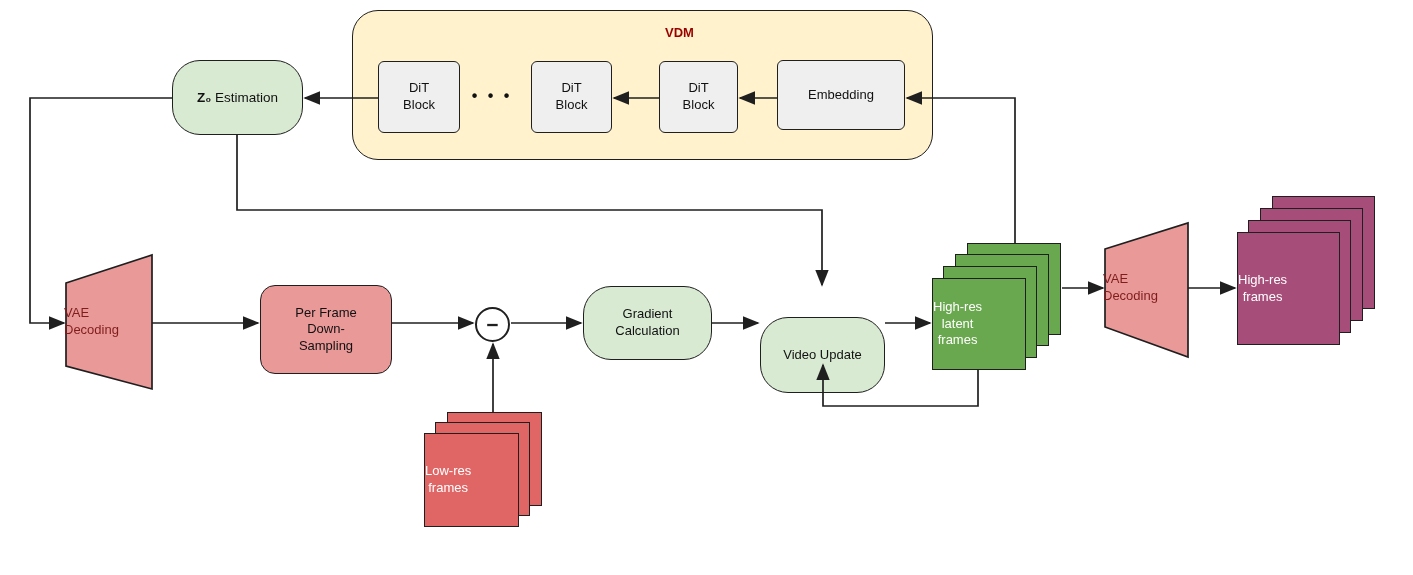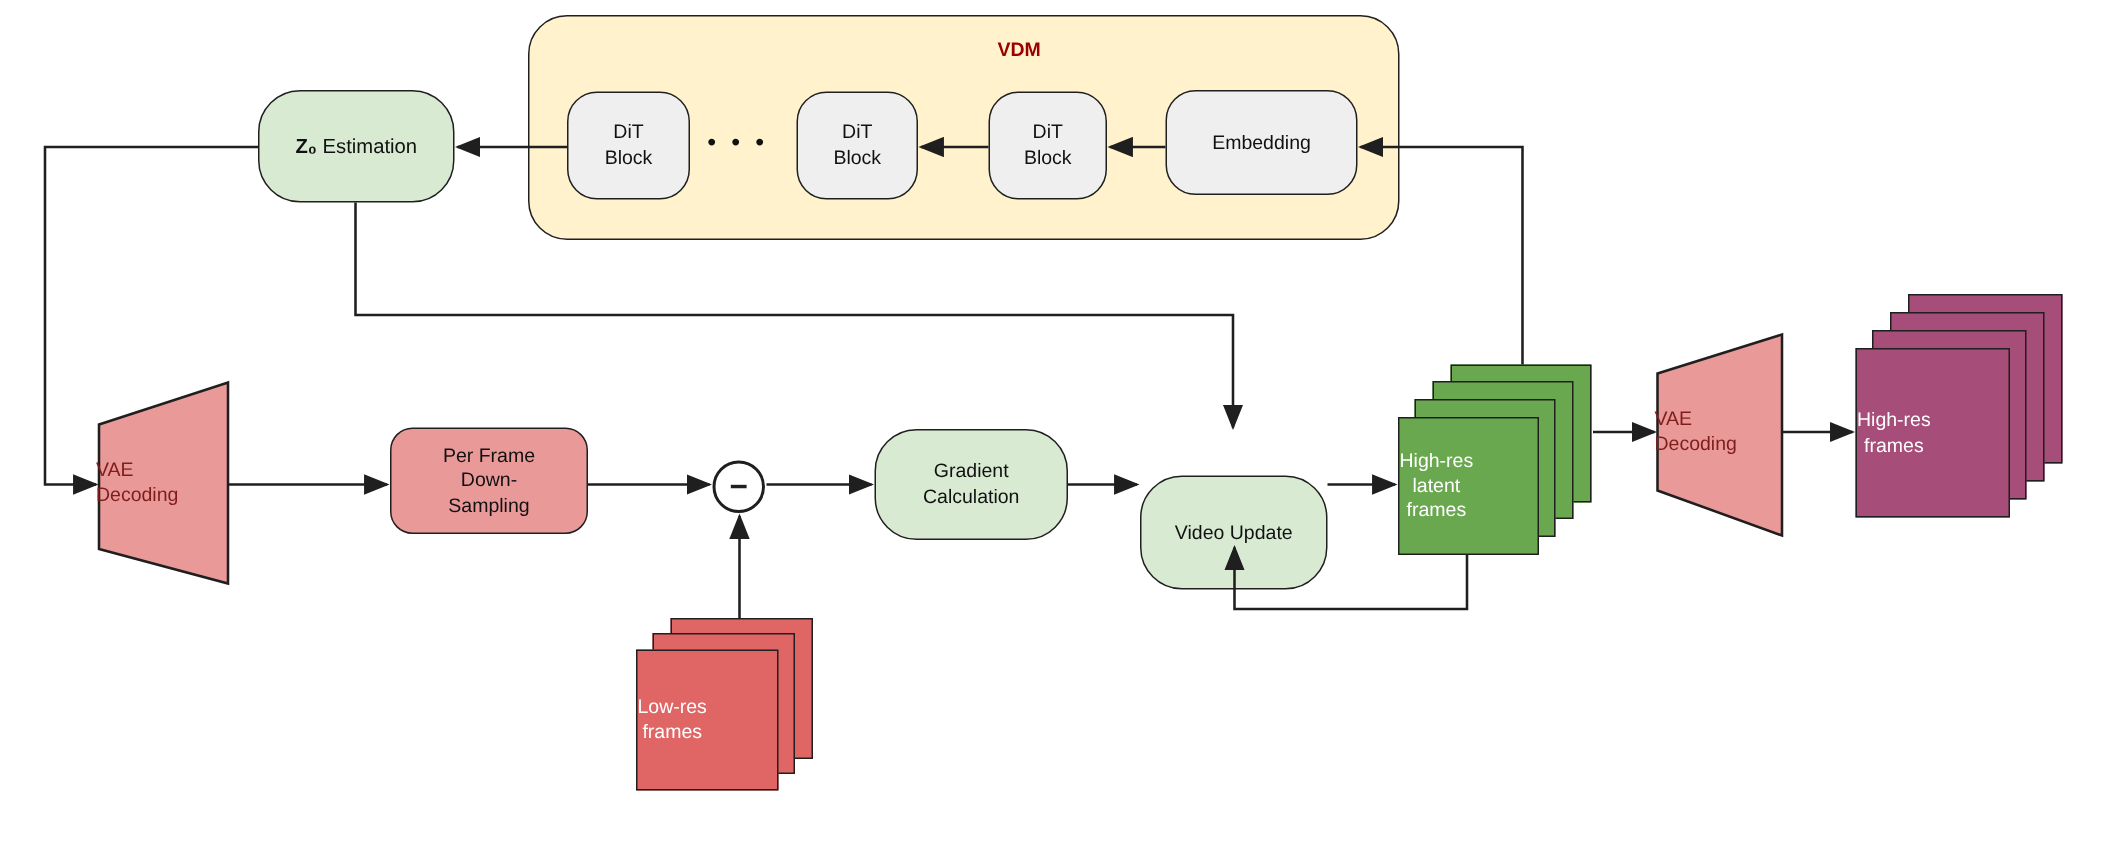--- a/index.html
+++ b/index.html
@@ -25,21 +25,21 @@
     text-align:center;font-size:13px;color:#111;
   }
   .vdm-container{
     position:absolute;box-sizing:border-box;left:352px;top:10px;width:581px;height:150px;
     background:var(--vdm-fill);border:1.8px solid var(--line-color);border-radius:26px;
   }
   .vdm-title{
     position:absolute;left:665px;top:25px;
     font-size:13px;font-weight:bold;color:var(--vdm-title-color);
   }
-  .gray-block{background:var(--block-fill);border-radius:20px;}
+  .gray-block{background:var(--block-fill);border-radius:6px;}
   .green-box{background:var(--green-fill);border-radius:28px;}
   .salmon-box{background:var(--salmon-fill);border-radius:15px;}
   .dots{
     position:absolute;left:464px;top:87px;width:56px;text-align:center;
     font-size:16px;font-weight:bold;letter-spacing:3px;color:#111;
   }
   .subtract{
     position:absolute;box-sizing:border-box;left:475px;top:307px;width:35px;height:35px;
     border:2.6px solid var(--line-color);border-radius:50%;background:#fff;
     display:flex;align-items:center;justify-content:center;
@@ -90,21 +90,21 @@
   <div class="node green-box" style="left:172px;top:60px;width:131px;height:75px;font-size:13.5px;">
     <span class="label"><b>Z₀</b><span> Estimation</span></span>
   </div>
 
   <svg class="trap" style="left:64px;top:253px;" width="92" height="140" viewBox="0 0 92 140">
     <polygon points="2,30 88,2 88,136 2,113"></polygon>
   </svg>
   <div class="trap-label label" style="left:64px;top:305px;width:92px;">VAE
 Decoding</div>
 
-  <div class="node salmon-box" style="left:260px;top:285px;width:132px;height:71px;">
+  <div class="node salmon-box" style="left:260px;top:285px;width:132px;height:89px;">
     <span class="label">Per Frame
 Down-
 Sampling</span>
   </div>
 
   <div class="subtract">
     <span>−</span>
   </div>
 
   <div class="node green-box" style="left:583px;top:286px;width:129px;height:74px;justify-content:center;">

